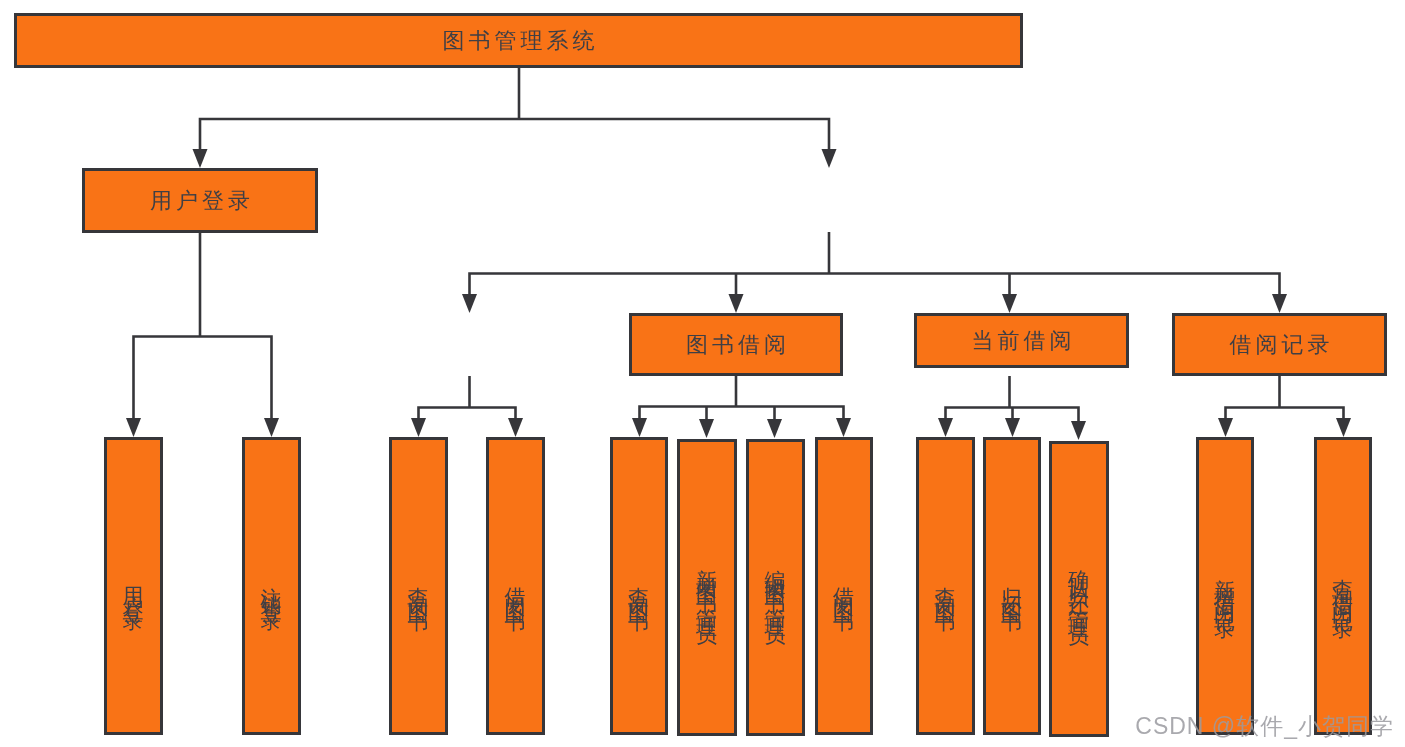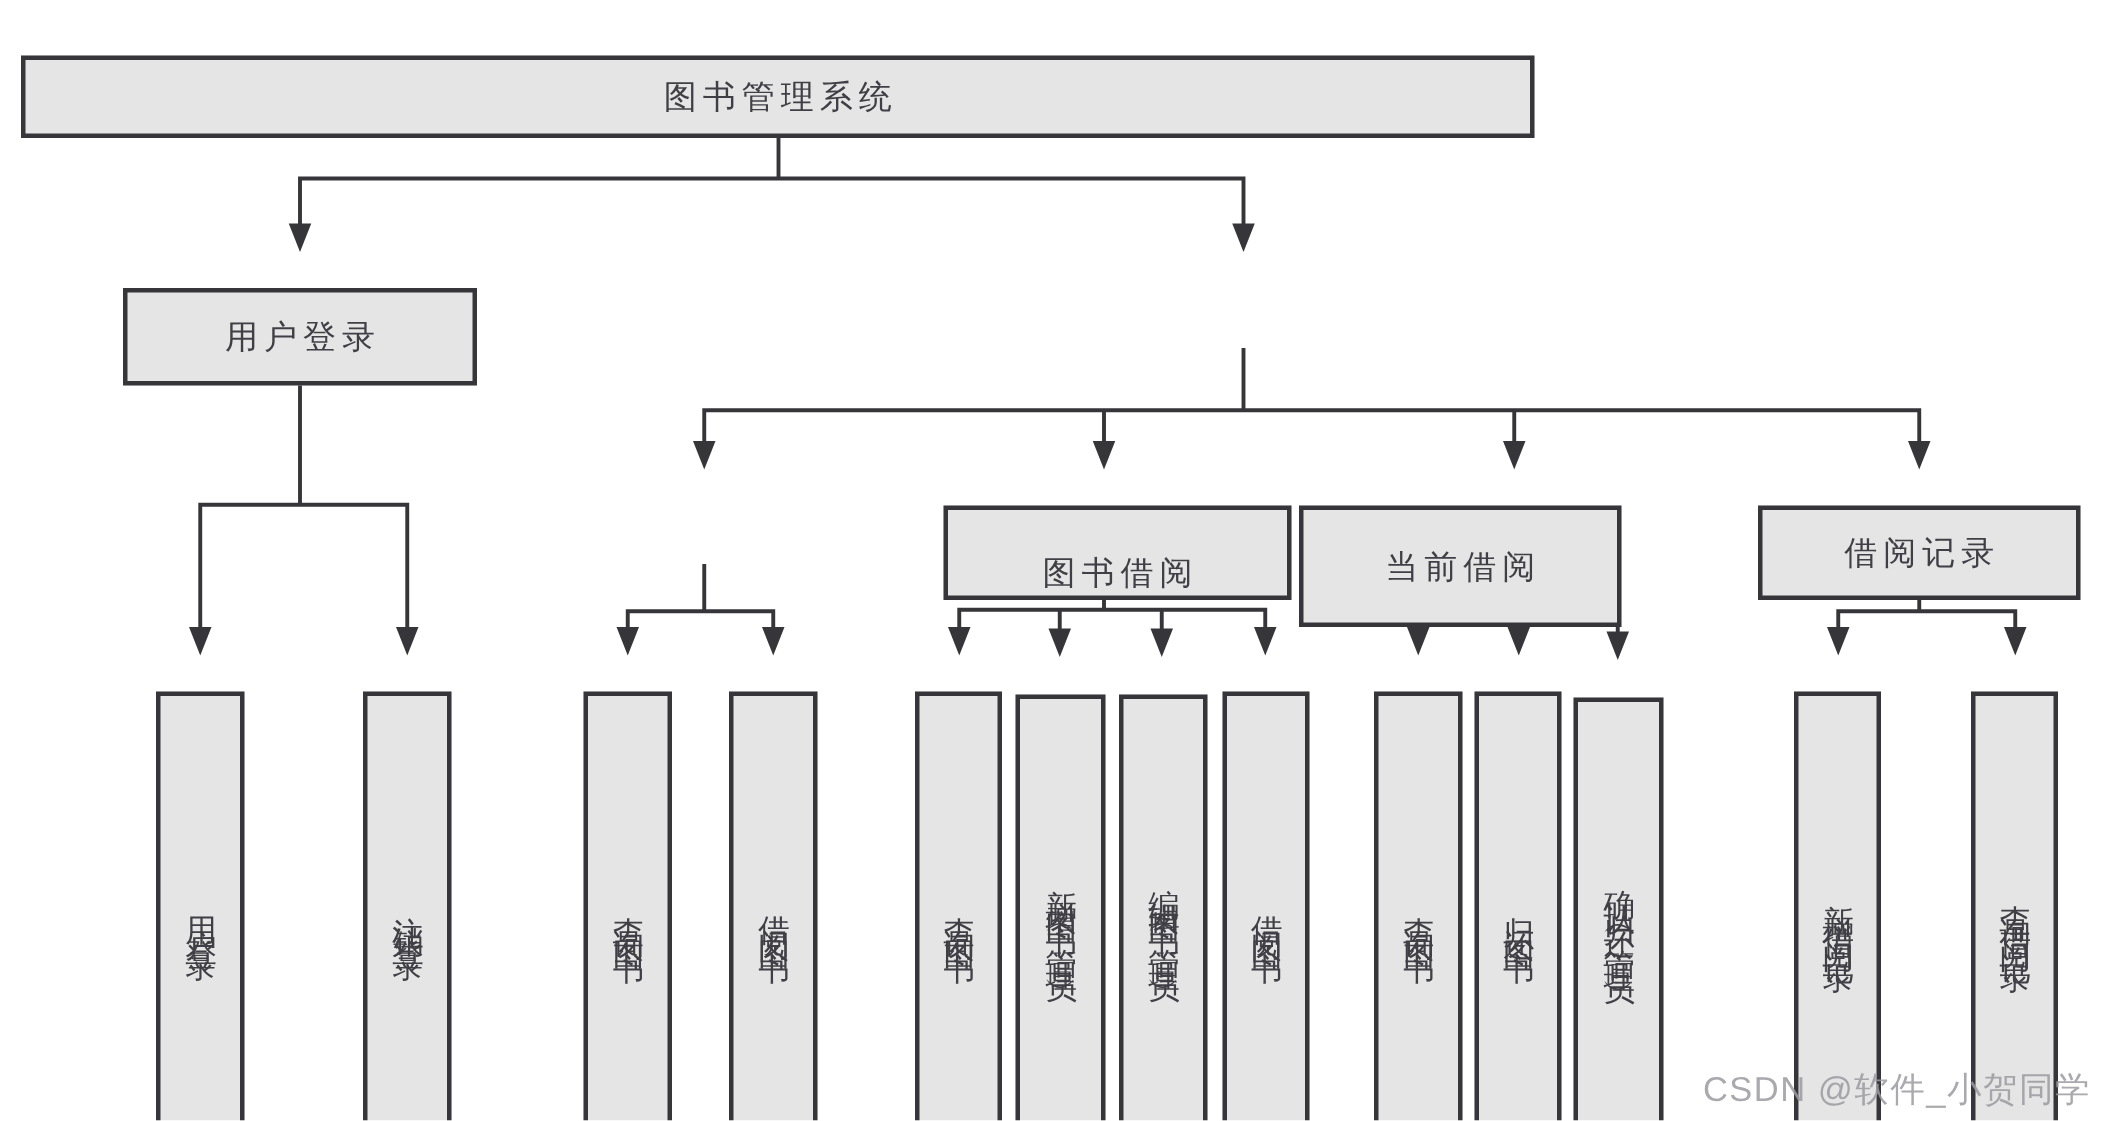--- a/index.html
+++ b/index.html
@@ -30,47 +30,46 @@
     stroke-width: 2.6;
     stroke-linejoin: miter;
   }
   .wires polygon {
     fill: var(--line, #36363a);
     stroke: none;
   }
   .hbox, .vbox {
     position: absolute;
     z-index: 2;
-    background: #e5e5e5;
+    background: #f97316;
     border: 3px solid var(--line, #36363a);
     display: flex;
     align-items: center;
     justify-content: center;
     color: var(--text, #3f3f45);
-    margin-top: 24px;
   }
   .hbox { font-size: 22px; letter-spacing: 4px; }
   .hbox .lbl { white-space: nowrap; text-indent: 4px; }
   .vbox .lbl {
     writing-mode: vertical-rl;
     text-orientation: mixed;
     font-size: 21px;
     line-height: 1;
     letter-spacing: 8px;
     white-space: nowrap;
   }
   
   .n-root            { left: 14px;   top: 13px;  width: 1009px; height: 55px; }
   
   .n-user-login      { left: 82px;   top: 168px; width: 236px;  height: 65px; }
   .n-book-mgmt       { left: 711px;  top: 168px; width: 236px;  height: 64px; }
   
   .n-new-book        { left: 363px;  top: 313px; width: 213px;  height: 63px; }
-  .n-book-borrow     { left: 629px;  top: 313px; width: 232px;  height: 63px; align-items: flex-end; }
-  .n-current-borrow  { left: 866px;  top: 313px; width: 215px;  height: 81px; }
+  .n-book-borrow     { left: 629px;  top: 313px; width: 214px;  height: 63px; }
+  .n-current-borrow  { left: 914px;  top: 313px; width: 215px;  height: 55px; }
   .n-borrow-record   { left: 1172px; top: 313px; width: 215px;  height: 63px; }
   
   .lf-user-login     { left: 104px;  top: 437px; width: 59px;   height: 298px; }
   .lf-logout         { left: 242px;  top: 437px; width: 59px;   height: 298px; }
   .lf-nb-query       { left: 389px;  top: 437px; width: 59px;   height: 298px; }
   .lf-nb-borrow      { left: 486px;  top: 437px; width: 59px;   height: 298px; }
   .lf-bb-query       { left: 610px;  top: 437px; width: 58px;   height: 298px; }
   .lf-bb-add         { left: 677px;  top: 439px; width: 60px;   height: 297px; }
   .lf-bb-edit        { left: 746px;  top: 439px; width: 59px;   height: 297px; }
   .lf-bb-borrow      { left: 815px;  top: 437px; width: 58px;   height: 298px; }

